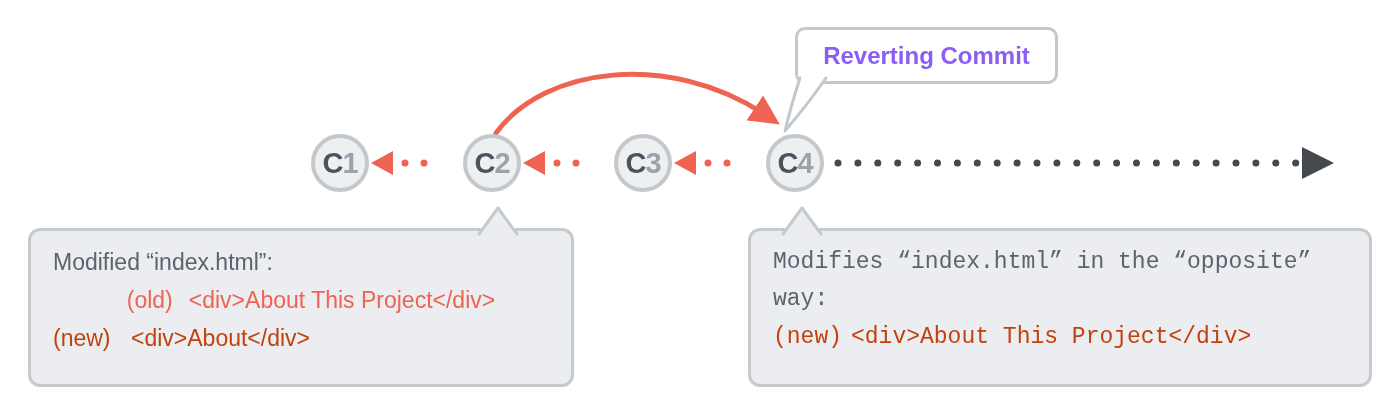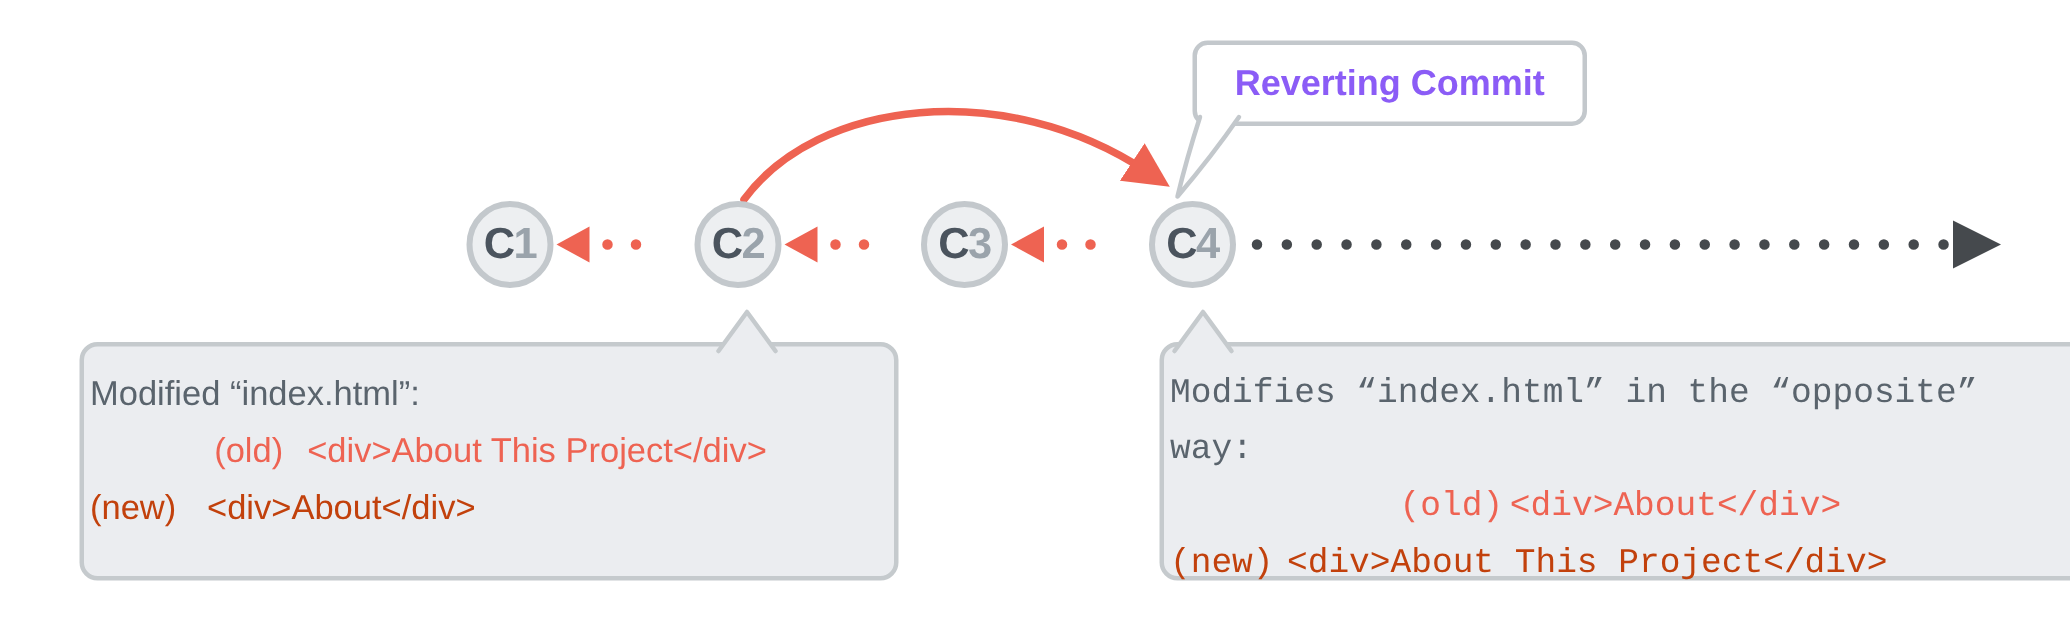--- a/index.html
+++ b/index.html
@@ -59,23 +59,22 @@
   }
 
   
   .note {
     position: absolute;
     top: 228px;
     height: 159px;
     background: #ebedf0;
     border: 3px solid #c5cacd;
     border-radius: 12px;
-    padding: 13px 18px 0 4px;
+    padding: 13px 18px 0 22px;
     font-size: 23px;
-    margin-left: 25px;
   }
   .note-left  { left: 28px;  width: 546px; }
   .note-right { left: 748px; width: 624px; font-family: Liberation Mono, monospace; }
   .note-title { color: #5a646d; line-height: 37px; }
   .diff-row   { line-height: 38px; white-space: nowrap; }
   .diff-row .diff-label { display: inline-block; width: 78px; }
   .diff-old { color: #ee6352; text-align: center; }
   .diff-new { color: #c2410c; }
 </style>
 </head>
@@ -137,23 +136,20 @@
     <div class="diff-row diff-old">
       <span class="diff-label">(old)</span><span>&lt;div&gt;About This Project&lt;/div&gt;</span>
     </div>
     <div class="diff-row diff-new">
       <span class="diff-label">(new)</span><span>&lt;div&gt;About&lt;/div&gt;</span>
     </div>
   </div>
 
   <div class="note note-right">
     <div class="note-title">Modifies “index.html” in the “opposite” way:</div>
-    <div class="diff-row diff-old">
-      <span class="diff-label">(old)</span><span>&lt;div&gt;About&lt;/div&gt;</span>
-    </div>
     <div class="diff-row diff-new">
       <span class="diff-label">(new)</span><span>&lt;div&gt;About This Project&lt;/div&gt;</span>
     </div>
   </div>
 
   <svg class="layer">
 
     <path d="M 800 78 Q 791 106 785 131 Q 808 104 826 78" fill="#ffffff" stroke="#c3c8cc" stroke-width="3" stroke-linejoin="round" stroke-linecap="round"></path>
 
     <path d="M 479 234 L 498 208 L 517 234" fill="#ebedf0" stroke="#c5cacd" stroke-width="3" stroke-linejoin="round" stroke-linecap="round"></path>

